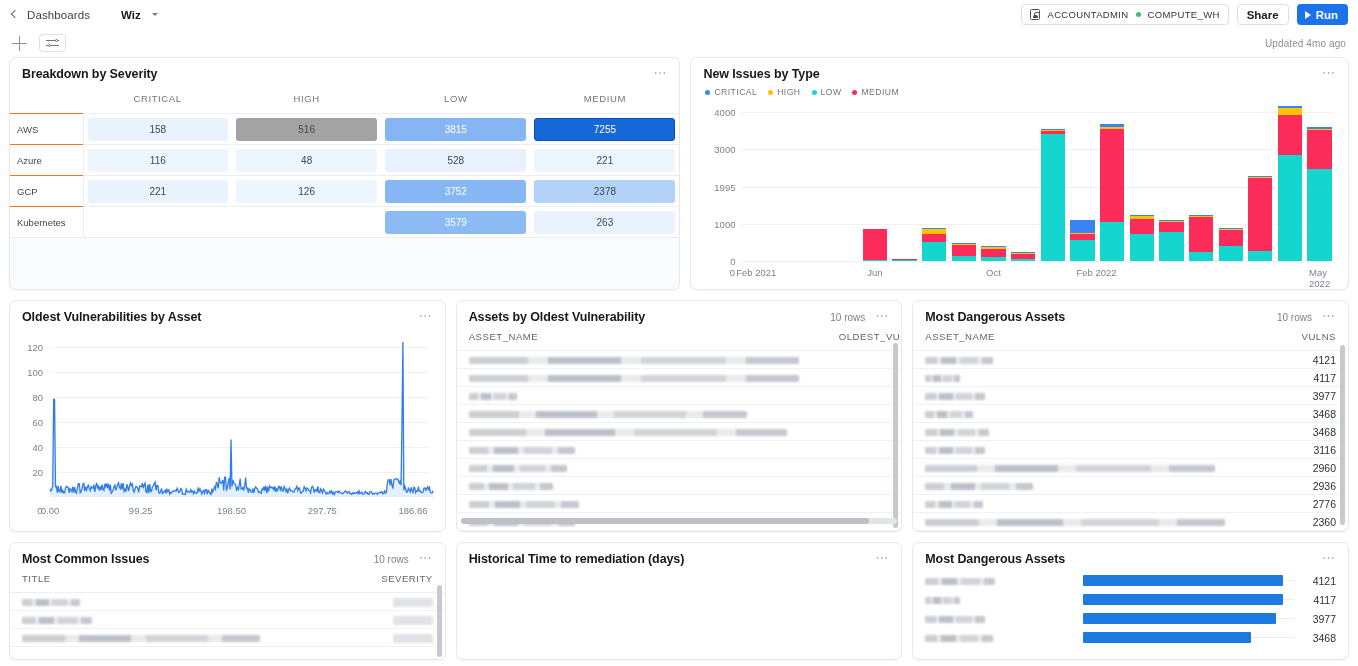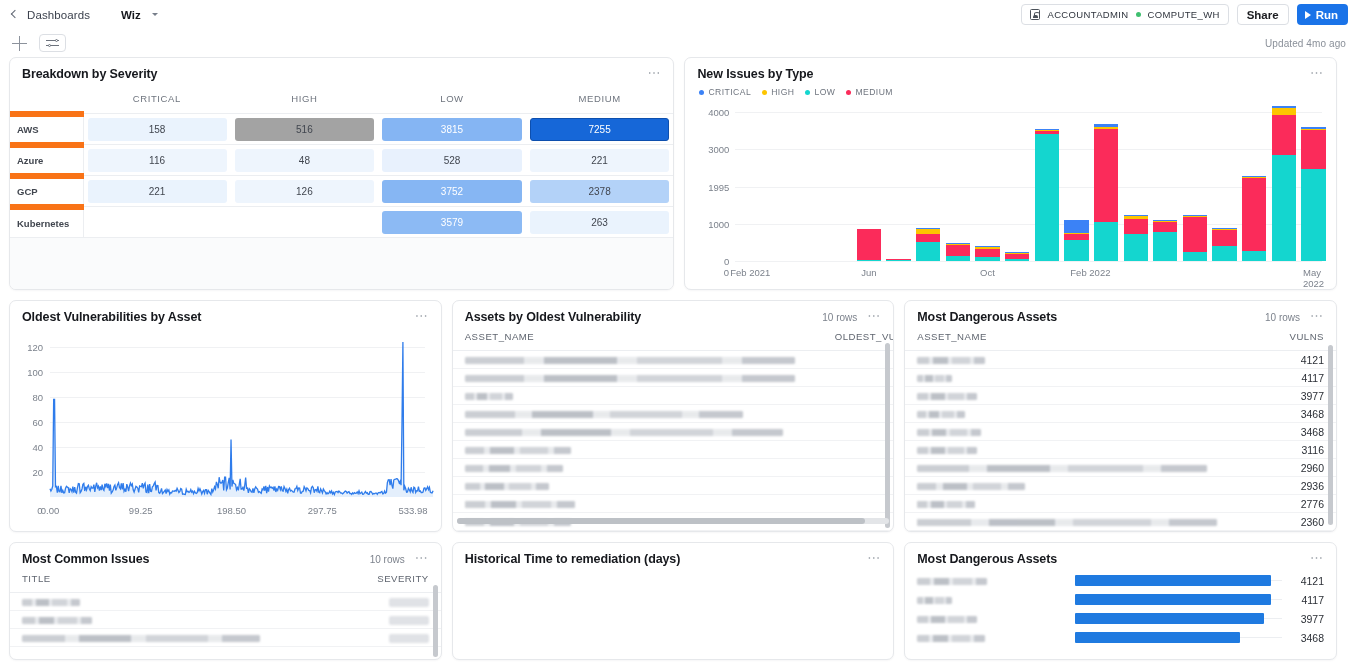--- a/index.html
+++ b/index.html
@@ -97,21 +97,21 @@
   .sliders .kn { position: absolute; width: 3.2px; height: 3.2px; border-radius: 50%;
                  border: 1.1px solid #6d737d; background: #fff; }
   .sliders .kn.a { top: 1px; left: 8.5px; }
   .sliders .kn.b { top: 6px; left: 1.5px; }
   .updated {
     margin-left: auto; font-size: 10px; color: #8a9099; letter-spacing: .1px;
   }
 
   
   .grid {
-    padding: 0 21px 0 9px;
+    padding: 0 9px 0 9px;
     display: flex; flex-direction: column; gap: 10px;
   }
   .row { display: flex; gap: 10px; }
   .card {
     background: #fff; border: 1px solid #e6e8eb; border-radius: 7px;
     position: relative; overflow: hidden;
     box-shadow: 0 1px 2px rgba(16,24,40,.04);
   }
   .card-head {
     display: flex; align-items: center; padding: 9px 12px 5px 12px;
@@ -126,22 +126,22 @@
 
   
   .hm { width: 100%; border-collapse: collapse; table-layout: fixed; }
   .hm th {
     font-size: 9.5px; font-weight: normal; color: #6f757f; letter-spacing: .6px;
     padding: 7px 0 9px 0; text-align: center;
   }
   .hm th.corner { width: 73px; }
   .hm td.rowlab {
     font-size: 9.5px; color: #41464f; padding-left: 7px;
-    border-right: 1px solid #eceef1; border-top: 6px solid #f97316;
-    height: 31px; white-space: nowrap; font-weight: bold;
+    border-right: 1px solid #eceef1; border-top: 1px solid #f97316;
+    height: 31px; white-space: nowrap;
   }
   .hm td.cell {
     border-top: 1px solid #eceef1; padding: 3px 4px; height: 31px;
   }
   .hm-chip {
     border-radius: 3px; height: 23px; display: flex; align-items: center;
     justify-content: center; font-size: 10px;
   }
   .hm-blank { border-top: 1px solid #eceef1; }
   .hm-foot-row td { border-top: 1px solid #eceef1; height: 56px; background: #fafbfc; }
@@ -494,21 +494,21 @@
           <div class="gridline" style="top: 18px; left: 32px; right: 6px;"></div>
           <div class="lc-ytick" style="top: 18px; left: 0px; width: 25px; text-align: right;">120</div>
           <svg width="422" height="178" style="position: absolute; left: 0px; top: 0px; overflow: visible;">
             <path d="M 32 159.77207958210357 L 32.91 162.01 L 33.83 160.18 L 34.74 156.85 L 35.66 70.50 L 36.57 70.50 L 37.49 157.73 L 38.40 157.39 L 39.31 163.69 L 40.23 156.77 L 41.14 162.68 L 42.06 162.80 L 42.97 156.80 L 43.89 163.81 L 44.80 161.37 L 45.71 164.02 L 46.63 163.71 L 47.54 159.20 L 48.46 157.32 L 49.37 158.18 L 50.29 158.69 L 51.20 163.77 L 52.11 159.61 L 53.03 160.53 L 53.94 162.72 L 54.86 157.56 L 55.77 163.73 L 56.69 158.23 L 57.60 163.15 L 58.51 164.05 L 59.43 158.88 L 60.34 154.54 L 61.26 154.85 L 62.17 163.84 L 63.09 162.56 L 64.00 159.94 L 64.91 155.36 L 65.83 154.41 L 66.74 161.99 L 67.66 157.79 L 68.57 160.89 L 69.49 157.49 L 70.40 156.18 L 71.31 159.76 L 72.23 161.58 L 73.14 157.60 L 74.06 159.13 L 74.97 159.17 L 75.89 155.57 L 76.80 162.89 L 77.71 157.46 L 78.63 153.76 L 79.54 158.85 L 80.46 157.14 L 81.37 161.64 L 82.29 157.30 L 83.20 161.06 L 84.11 155.63 L 85.03 160.12 L 85.94 161.39 L 86.86 154.76 L 87.77 157.56 L 88.69 154.40 L 89.60 159.20 L 90.51 154.94 L 91.43 161.76 L 92.34 155.53 L 93.26 164.24 L 94.17 163.03 L 95.09 161.13 L 96.00 157.58 L 96.91 156.14 L 97.83 161.36 L 98.74 158.68 L 99.66 155.41 L 100.57 153.63 L 101.49 158.58 L 102.40 159.87 L 103.31 154.25 L 104.23 160.45 L 105.14 154.14 L 106.06 162.22 L 106.97 160.42 L 107.89 162.72 L 108.80 155.08 L 109.71 158.03 L 110.63 162.16 L 111.54 157.02 L 112.46 153.99 L 113.37 156.59 L 114.29 154.99 L 115.20 160.74 L 116.11 163.00 L 117.03 160.25 L 117.94 157.37 L 118.86 158.00 L 119.77 159.19 L 120.69 163.41 L 121.60 156.93 L 122.51 157.41 L 123.43 157.66 L 124.34 154.18 L 125.26 159.37 L 126.17 155.75 L 127.09 154.13 L 128.00 163.16 L 128.91 163.53 L 129.83 155.63 L 130.74 164.11 L 131.66 155.08 L 132.57 162.19 L 133.49 162.45 L 134.40 157.71 L 135.31 156.85 L 136.23 154.64 L 137.14 153.11 L 138.06 161.34 L 138.97 156.48 L 139.89 156.62 L 140.80 163.56 L 141.71 164.25 L 142.63 162.42 L 143.54 159.33 L 144.46 164.55 L 145.37 163.48 L 146.29 162.29 L 147.20 161.06 L 148.11 164.51 L 149.03 160.54 L 149.94 162.39 L 150.86 160.96 L 151.77 165.13 L 152.69 163.51 L 153.60 163.87 L 154.51 162.02 L 155.43 162.12 L 156.34 162.33 L 157.26 161.47 L 158.17 162.19 L 159.09 159.33 L 160.00 161.19 L 160.91 163.45 L 161.83 162.38 L 162.74 159.51 L 163.66 160.09 L 164.57 165.27 L 165.49 164.98 L 166.40 165.28 L 167.31 165.42 L 168.23 160.24 L 169.14 162.76 L 170.06 162.27 L 170.97 163.36 L 171.89 162.85 L 172.80 160.63 L 173.71 163.23 L 174.63 162.11 L 175.54 164.70 L 176.46 162.21 L 177.37 163.81 L 178.29 164.44 L 179.20 163.59 L 180.11 159.34 L 181.03 161.88 L 181.94 159.68 L 182.86 162.00 L 183.77 164.95 L 184.69 162.54 L 185.60 161.44 L 186.51 164.30 L 187.43 160.59 L 188.34 160.56 L 189.26 165.24 L 190.17 161.31 L 191.09 162.70 L 192.00 164.05 L 192.91 165.42 L 193.83 159.63 L 194.74 163.04 L 195.66 160.69 L 196.57 157.63 L 197.49 159.89 L 198.40 152.85 L 199.31 155.36 L 200.23 159.29 L 201.14 148.22 L 202.06 153.28 L 202.97 154.27 L 203.89 153.39 L 204.80 151.10 L 205.71 161.40 L 206.63 148.06 L 207.54 148.04 L 208.46 160.78 L 209.37 158.94 L 210.29 153.48 L 211.20 148.75 L 212.11 160.38 L 213.03 110.50 L 213.94 157.60 L 214.86 150.85 L 215.77 154.32 L 216.69 154.77 L 217.60 155.58 L 218.51 160.68 L 219.43 158.55 L 220.34 161.38 L 221.26 155.34 L 222.17 149.87 L 223.09 160.09 L 224.00 160.13 L 224.91 158.47 L 225.83 161.53 L 226.74 156.35 L 227.66 148.66 L 228.57 159.32 L 229.49 159.13 L 230.40 163.81 L 231.31 159.74 L 232.23 160.81 L 233.14 162.81 L 234.06 163.27 L 234.97 159.45 L 235.89 163.76 L 236.80 159.70 L 237.71 157.83 L 238.63 159.31 L 239.54 160.03 L 240.46 163.27 L 241.37 162.55 L 242.29 163.47 L 243.20 164.22 L 244.11 160.00 L 245.03 160.83 L 245.94 157.45 L 246.86 161.74 L 247.77 156.78 L 248.69 164.18 L 249.60 157.99 L 250.51 162.75 L 251.43 156.99 L 252.34 158.56 L 253.26 158.01 L 254.17 159.20 L 255.09 158.31 L 256.00 161.51 L 256.91 157.27 L 257.83 163.02 L 258.74 160.00 L 259.66 161.38 L 260.57 157.54 L 261.49 157.69 L 262.40 160.71 L 263.31 157.46 L 264.23 161.86 L 265.14 162.14 L 266.06 157.48 L 266.97 159.40 L 267.89 162.29 L 268.80 160.14 L 269.71 164.24 L 270.63 160.44 L 271.54 159.17 L 272.46 161.99 L 273.37 161.28 L 274.29 162.09 L 275.20 163.14 L 276.11 163.04 L 277.03 159.75 L 277.94 159.54 L 278.86 157.37 L 279.77 161.48 L 280.69 159.04 L 281.60 159.08 L 282.51 164.06 L 283.43 164.04 L 284.34 162.30 L 285.26 162.10 L 286.17 157.55 L 287.09 159.29 L 288.00 161.82 L 288.91 158.82 L 289.83 159.57 L 290.74 161.34 L 291.66 161.62 L 292.57 163.94 L 293.49 158.51 L 294.40 157.29 L 295.31 158.76 L 296.23 163.70 L 297.14 160.89 L 298.06 160.61 L 298.97 162.27 L 299.89 157.33 L 300.80 163.03 L 301.71 163.73 L 302.63 159.84 L 303.54 161.74 L 304.46 163.98 L 305.37 160.06 L 306.29 161.62 L 307.20 162.75 L 308.11 164.93 L 309.03 163.63 L 309.94 164.87 L 310.86 164.11 L 311.77 162.21 L 312.69 163.80 L 313.60 161.99 L 314.51 164.90 L 315.43 163.43 L 316.34 165.47 L 317.26 162.99 L 318.17 162.59 L 319.09 162.46 L 320.00 163.58 L 320.91 162.05 L 321.83 162.96 L 322.74 164.12 L 323.66 163.87 L 324.57 164.90 L 325.49 163.97 L 326.40 163.02 L 327.31 162.02 L 328.23 162.47 L 329.14 164.07 L 330.06 163.13 L 330.97 162.66 L 331.89 164.46 L 332.80 164.39 L 333.71 165.34 L 334.63 163.91 L 335.54 164.87 L 336.46 163.68 L 337.37 164.30 L 338.29 164.07 L 339.20 162.92 L 340.11 164.57 L 341.03 161.90 L 341.94 164.73 L 342.86 163.98 L 343.77 163.12 L 344.69 165.37 L 345.60 165.25 L 346.51 163.76 L 347.43 162.54 L 348.34 164.09 L 349.26 163.66 L 350.17 165.30 L 351.09 165.29 L 352.00 162.67 L 352.91 162.50 L 353.83 163.56 L 354.74 165.31 L 355.66 164.48 L 356.57 164.73 L 357.49 164.05 L 358.40 164.15 L 359.31 165.42 L 360.23 163.80 L 361.14 163.46 L 362.06 163.99 L 362.97 163.10 L 363.89 162.43 L 364.80 164.95 L 365.71 164.56 L 366.63 162.08 L 367.54 164.13 L 368.46 163.23 L 369.37 153.63 L 370.29 150.90 L 371.20 150.73 L 372.11 156.07 L 373.03 150.21 L 373.94 156.30 L 374.86 159.61 L 375.77 151.08 L 376.69 150.34 L 377.60 150.15 L 378.51 149.74 L 379.43 149.83 L 380.34 151.36 L 381.26 154.12 L 382.17 152.21 L 383.09 156.22 L 384.00 93.00 L 384.91 13.00 L 385.83 161.35 L 386.74 157.19 L 387.66 159.53 L 388.57 163.21 L 389.49 162.94 L 390.40 159.27 L 391.31 160.82 L 392.23 162.85 L 393.14 158.27 L 394.06 161.99 L 394.97 163.43 L 395.89 158.22 L 396.80 158.97 L 397.71 163.49 L 398.63 161.73 L 399.54 161.96 L 400.46 157.54 L 401.37 162.37 L 402.29 161.95 L 403.20 163.56 L 404.11 163.52 L 405.03 163.06 L 405.94 159.21 L 406.86 158.79 L 407.77 161.37 L 408.69 159.66 L 409.60 157.77 L 410.51 160.58 L 411.43 158.27 L 412.34 163.13 L 413.26 163.84 L 414.17 163.81 L 415.09 161.83 L 415.0857142857143 168 L 32 168 Z" fill="#e4effc" stroke="none"></path>
             <path d="M 32 159.77207958210357 L 32.91 162.01 L 33.83 160.18 L 34.74 156.85 L 35.66 70.50 L 36.57 70.50 L 37.49 157.73 L 38.40 157.39 L 39.31 163.69 L 40.23 156.77 L 41.14 162.68 L 42.06 162.80 L 42.97 156.80 L 43.89 163.81 L 44.80 161.37 L 45.71 164.02 L 46.63 163.71 L 47.54 159.20 L 48.46 157.32 L 49.37 158.18 L 50.29 158.69 L 51.20 163.77 L 52.11 159.61 L 53.03 160.53 L 53.94 162.72 L 54.86 157.56 L 55.77 163.73 L 56.69 158.23 L 57.60 163.15 L 58.51 164.05 L 59.43 158.88 L 60.34 154.54 L 61.26 154.85 L 62.17 163.84 L 63.09 162.56 L 64.00 159.94 L 64.91 155.36 L 65.83 154.41 L 66.74 161.99 L 67.66 157.79 L 68.57 160.89 L 69.49 157.49 L 70.40 156.18 L 71.31 159.76 L 72.23 161.58 L 73.14 157.60 L 74.06 159.13 L 74.97 159.17 L 75.89 155.57 L 76.80 162.89 L 77.71 157.46 L 78.63 153.76 L 79.54 158.85 L 80.46 157.14 L 81.37 161.64 L 82.29 157.30 L 83.20 161.06 L 84.11 155.63 L 85.03 160.12 L 85.94 161.39 L 86.86 154.76 L 87.77 157.56 L 88.69 154.40 L 89.60 159.20 L 90.51 154.94 L 91.43 161.76 L 92.34 155.53 L 93.26 164.24 L 94.17 163.03 L 95.09 161.13 L 96.00 157.58 L 96.91 156.14 L 97.83 161.36 L 98.74 158.68 L 99.66 155.41 L 100.57 153.63 L 101.49 158.58 L 102.40 159.87 L 103.31 154.25 L 104.23 160.45 L 105.14 154.14 L 106.06 162.22 L 106.97 160.42 L 107.89 162.72 L 108.80 155.08 L 109.71 158.03 L 110.63 162.16 L 111.54 157.02 L 112.46 153.99 L 113.37 156.59 L 114.29 154.99 L 115.20 160.74 L 116.11 163.00 L 117.03 160.25 L 117.94 157.37 L 118.86 158.00 L 119.77 159.19 L 120.69 163.41 L 121.60 156.93 L 122.51 157.41 L 123.43 157.66 L 124.34 154.18 L 125.26 159.37 L 126.17 155.75 L 127.09 154.13 L 128.00 163.16 L 128.91 163.53 L 129.83 155.63 L 130.74 164.11 L 131.66 155.08 L 132.57 162.19 L 133.49 162.45 L 134.40 157.71 L 135.31 156.85 L 136.23 154.64 L 137.14 153.11 L 138.06 161.34 L 138.97 156.48 L 139.89 156.62 L 140.80 163.56 L 141.71 164.25 L 142.63 162.42 L 143.54 159.33 L 144.46 164.55 L 145.37 163.48 L 146.29 162.29 L 147.20 161.06 L 148.11 164.51 L 149.03 160.54 L 149.94 162.39 L 150.86 160.96 L 151.77 165.13 L 152.69 163.51 L 153.60 163.87 L 154.51 162.02 L 155.43 162.12 L 156.34 162.33 L 157.26 161.47 L 158.17 162.19 L 159.09 159.33 L 160.00 161.19 L 160.91 163.45 L 161.83 162.38 L 162.74 159.51 L 163.66 160.09 L 164.57 165.27 L 165.49 164.98 L 166.40 165.28 L 167.31 165.42 L 168.23 160.24 L 169.14 162.76 L 170.06 162.27 L 170.97 163.36 L 171.89 162.85 L 172.80 160.63 L 173.71 163.23 L 174.63 162.11 L 175.54 164.70 L 176.46 162.21 L 177.37 163.81 L 178.29 164.44 L 179.20 163.59 L 180.11 159.34 L 181.03 161.88 L 181.94 159.68 L 182.86 162.00 L 183.77 164.95 L 184.69 162.54 L 185.60 161.44 L 186.51 164.30 L 187.43 160.59 L 188.34 160.56 L 189.26 165.24 L 190.17 161.31 L 191.09 162.70 L 192.00 164.05 L 192.91 165.42 L 193.83 159.63 L 194.74 163.04 L 195.66 160.69 L 196.57 157.63 L 197.49 159.89 L 198.40 152.85 L 199.31 155.36 L 200.23 159.29 L 201.14 148.22 L 202.06 153.28 L 202.97 154.27 L 203.89 153.39 L 204.80 151.10 L 205.71 161.40 L 206.63 148.06 L 207.54 148.04 L 208.46 160.78 L 209.37 158.94 L 210.29 153.48 L 211.20 148.75 L 212.11 160.38 L 213.03 110.50 L 213.94 157.60 L 214.86 150.85 L 215.77 154.32 L 216.69 154.77 L 217.60 155.58 L 218.51 160.68 L 219.43 158.55 L 220.34 161.38 L 221.26 155.34 L 222.17 149.87 L 223.09 160.09 L 224.00 160.13 L 224.91 158.47 L 225.83 161.53 L 226.74 156.35 L 227.66 148.66 L 228.57 159.32 L 229.49 159.13 L 230.40 163.81 L 231.31 159.74 L 232.23 160.81 L 233.14 162.81 L 234.06 163.27 L 234.97 159.45 L 235.89 163.76 L 236.80 159.70 L 237.71 157.83 L 238.63 159.31 L 239.54 160.03 L 240.46 163.27 L 241.37 162.55 L 242.29 163.47 L 243.20 164.22 L 244.11 160.00 L 245.03 160.83 L 245.94 157.45 L 246.86 161.74 L 247.77 156.78 L 248.69 164.18 L 249.60 157.99 L 250.51 162.75 L 251.43 156.99 L 252.34 158.56 L 253.26 158.01 L 254.17 159.20 L 255.09 158.31 L 256.00 161.51 L 256.91 157.27 L 257.83 163.02 L 258.74 160.00 L 259.66 161.38 L 260.57 157.54 L 261.49 157.69 L 262.40 160.71 L 263.31 157.46 L 264.23 161.86 L 265.14 162.14 L 266.06 157.48 L 266.97 159.40 L 267.89 162.29 L 268.80 160.14 L 269.71 164.24 L 270.63 160.44 L 271.54 159.17 L 272.46 161.99 L 273.37 161.28 L 274.29 162.09 L 275.20 163.14 L 276.11 163.04 L 277.03 159.75 L 277.94 159.54 L 278.86 157.37 L 279.77 161.48 L 280.69 159.04 L 281.60 159.08 L 282.51 164.06 L 283.43 164.04 L 284.34 162.30 L 285.26 162.10 L 286.17 157.55 L 287.09 159.29 L 288.00 161.82 L 288.91 158.82 L 289.83 159.57 L 290.74 161.34 L 291.66 161.62 L 292.57 163.94 L 293.49 158.51 L 294.40 157.29 L 295.31 158.76 L 296.23 163.70 L 297.14 160.89 L 298.06 160.61 L 298.97 162.27 L 299.89 157.33 L 300.80 163.03 L 301.71 163.73 L 302.63 159.84 L 303.54 161.74 L 304.46 163.98 L 305.37 160.06 L 306.29 161.62 L 307.20 162.75 L 308.11 164.93 L 309.03 163.63 L 309.94 164.87 L 310.86 164.11 L 311.77 162.21 L 312.69 163.80 L 313.60 161.99 L 314.51 164.90 L 315.43 163.43 L 316.34 165.47 L 317.26 162.99 L 318.17 162.59 L 319.09 162.46 L 320.00 163.58 L 320.91 162.05 L 321.83 162.96 L 322.74 164.12 L 323.66 163.87 L 324.57 164.90 L 325.49 163.97 L 326.40 163.02 L 327.31 162.02 L 328.23 162.47 L 329.14 164.07 L 330.06 163.13 L 330.97 162.66 L 331.89 164.46 L 332.80 164.39 L 333.71 165.34 L 334.63 163.91 L 335.54 164.87 L 336.46 163.68 L 337.37 164.30 L 338.29 164.07 L 339.20 162.92 L 340.11 164.57 L 341.03 161.90 L 341.94 164.73 L 342.86 163.98 L 343.77 163.12 L 344.69 165.37 L 345.60 165.25 L 346.51 163.76 L 347.43 162.54 L 348.34 164.09 L 349.26 163.66 L 350.17 165.30 L 351.09 165.29 L 352.00 162.67 L 352.91 162.50 L 353.83 163.56 L 354.74 165.31 L 355.66 164.48 L 356.57 164.73 L 357.49 164.05 L 358.40 164.15 L 359.31 165.42 L 360.23 163.80 L 361.14 163.46 L 362.06 163.99 L 362.97 163.10 L 363.89 162.43 L 364.80 164.95 L 365.71 164.56 L 366.63 162.08 L 367.54 164.13 L 368.46 163.23 L 369.37 153.63 L 370.29 150.90 L 371.20 150.73 L 372.11 156.07 L 373.03 150.21 L 373.94 156.30 L 374.86 159.61 L 375.77 151.08 L 376.69 150.34 L 377.60 150.15 L 378.51 149.74 L 379.43 149.83 L 380.34 151.36 L 381.26 154.12 L 382.17 152.21 L 383.09 156.22 L 384.00 93.00 L 384.91 13.00 L 385.83 161.35 L 386.74 157.19 L 387.66 159.53 L 388.57 163.21 L 389.49 162.94 L 390.40 159.27 L 391.31 160.82 L 392.23 162.85 L 393.14 158.27 L 394.06 161.99 L 394.97 163.43 L 395.89 158.22 L 396.80 158.97 L 397.71 163.49 L 398.63 161.73 L 399.54 161.96 L 400.46 157.54 L 401.37 162.37 L 402.29 161.95 L 403.20 163.56 L 404.11 163.52 L 405.03 163.06 L 405.94 159.21 L 406.86 158.79 L 407.77 161.37 L 408.69 159.66 L 409.60 157.77 L 410.51 160.58 L 411.43 158.27 L 412.34 163.13 L 413.26 163.84 L 414.17 163.81 L 415.09 161.83" fill="none" stroke="#2f7ceb" stroke-width="1.3"></path>
           </svg>
           <div class="lc-xtick" style="left: 32px; top: 176px;">0.00</div>
           <div class="lc-xtick" style="left: 122.743px; top: 176px;">99.25</div>
           <div class="lc-xtick" style="left: 213.486px; top: 176px;">198.50</div>
           <div class="lc-xtick" style="left: 304.229px; top: 176px;">297.75</div>
-          <div class="lc-xtick" style="left: 394.971px; top: 176px;">533.98</div>
+          <div class="lc-xtick" style="left: 394.971px; top: 176px;">186.86</div>
           <div class="lc-xtick" style="left: 22px; top: 176px;">0</div>
         </div>
     </div>
 
     <div class="card" style="width:450px;height:232px;">
       <div class="card-head">
         <span class="card-title">Assets by Oldest Vulnerability</span>
         <span class="head-right">
           <span class="rowcount">10 rows</span>
           <span class="dots">⋯</span>

